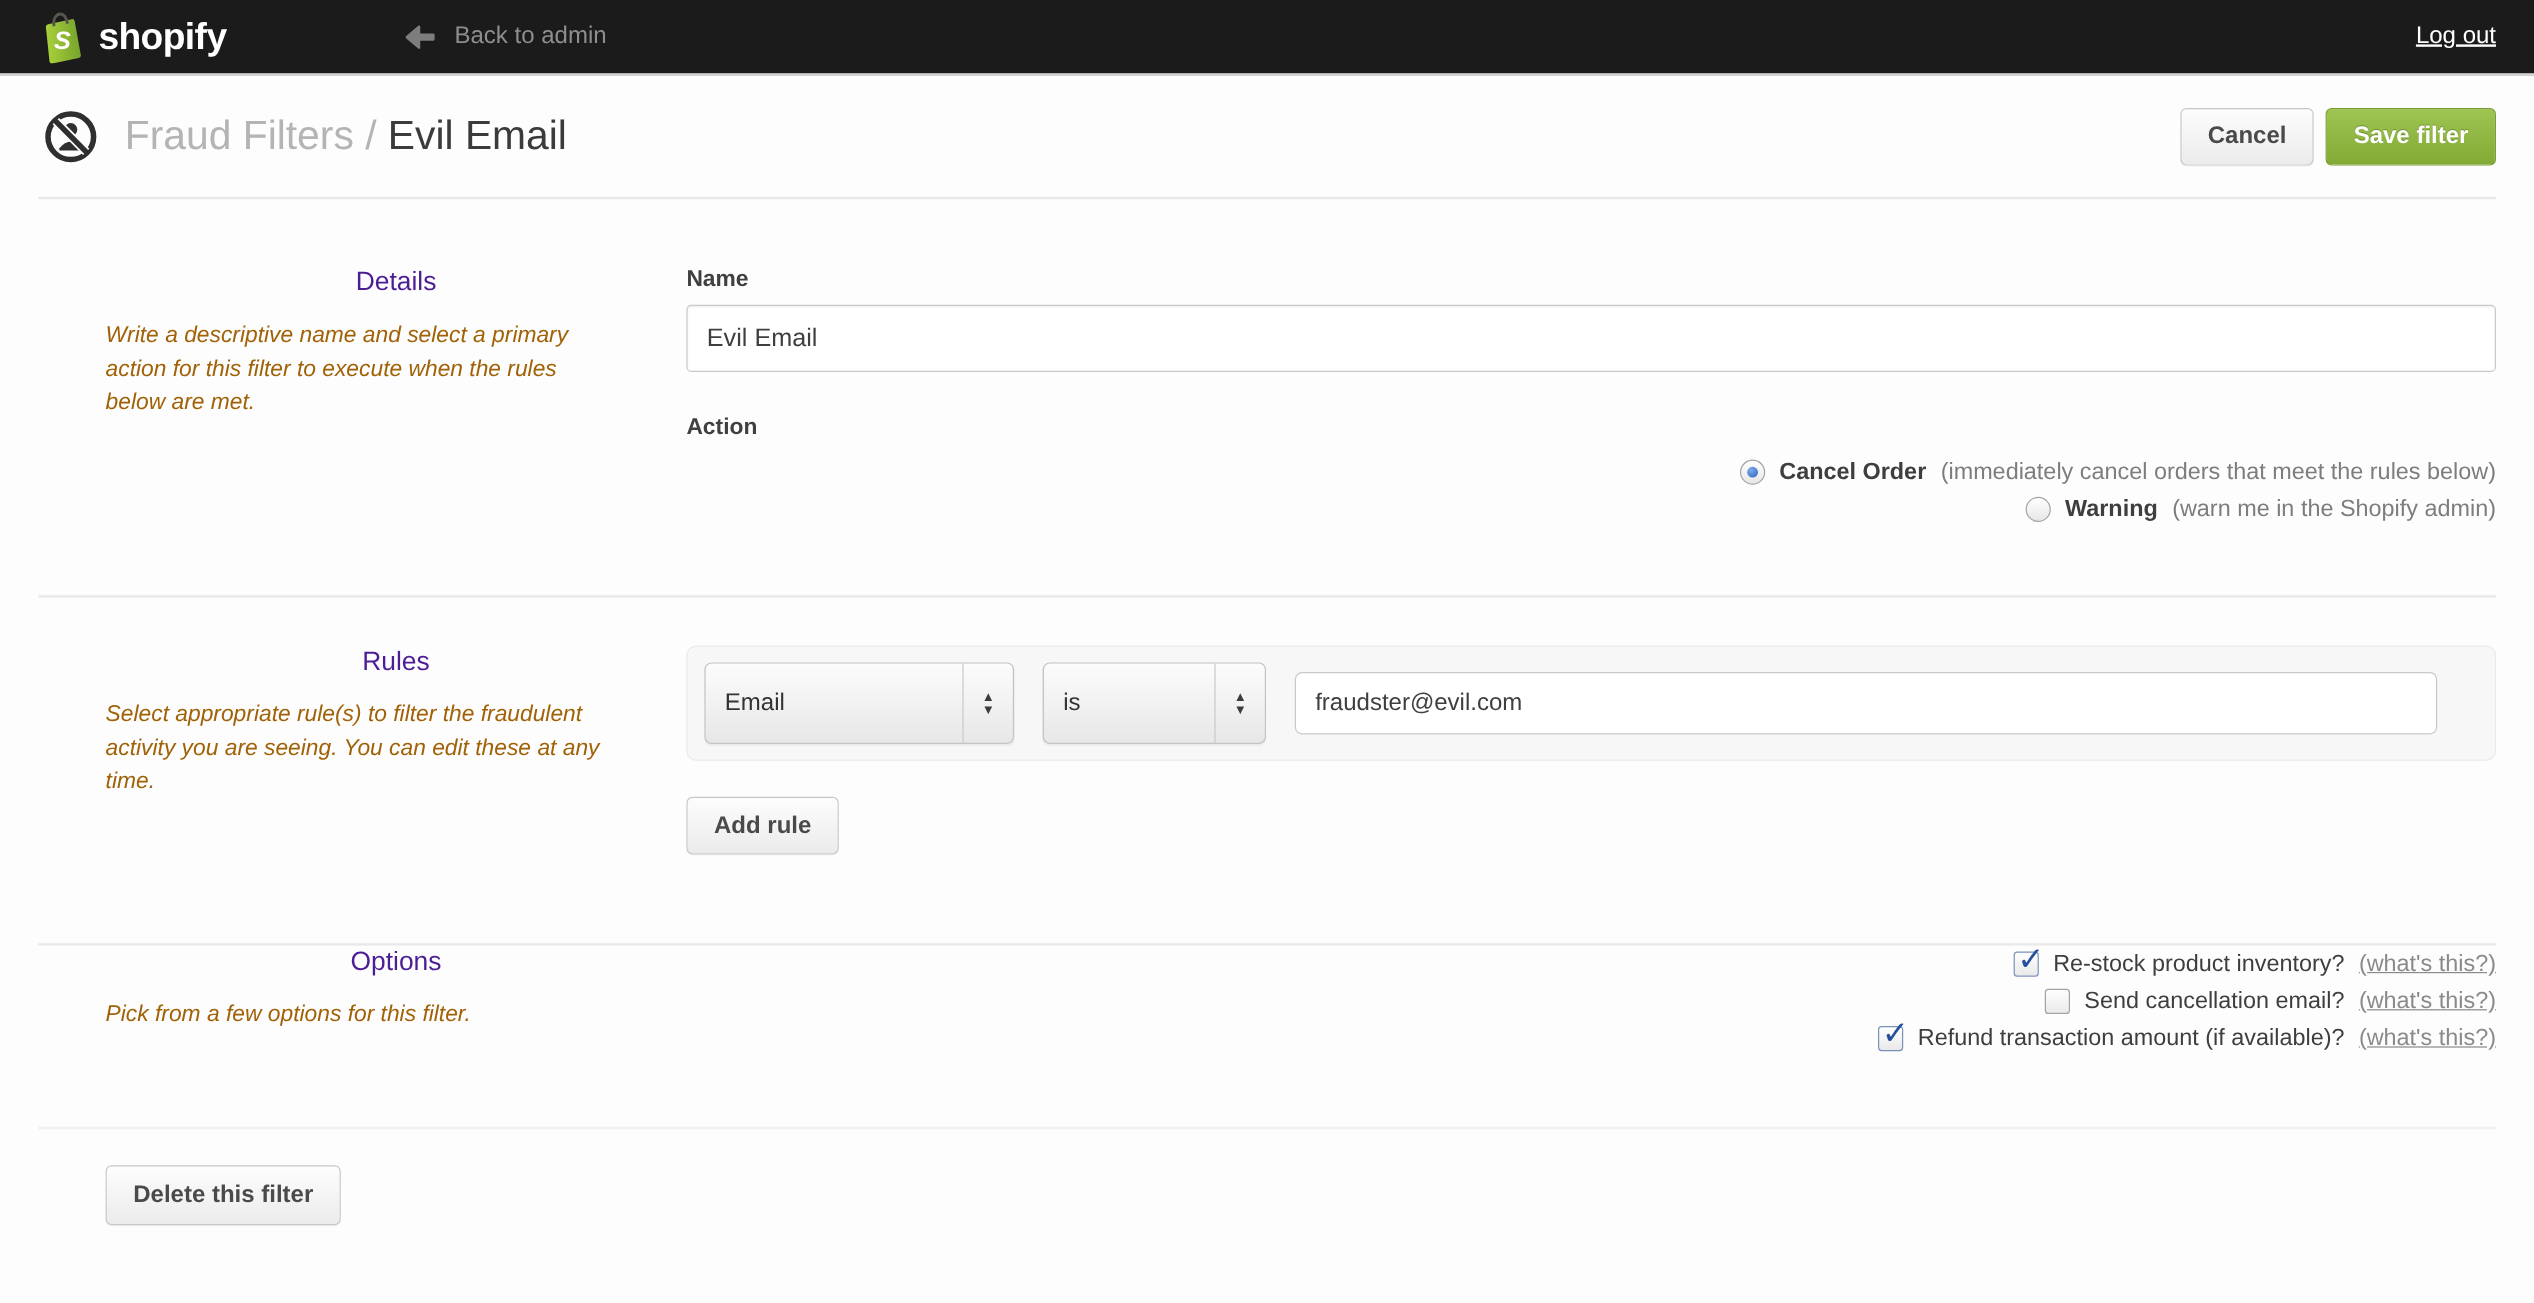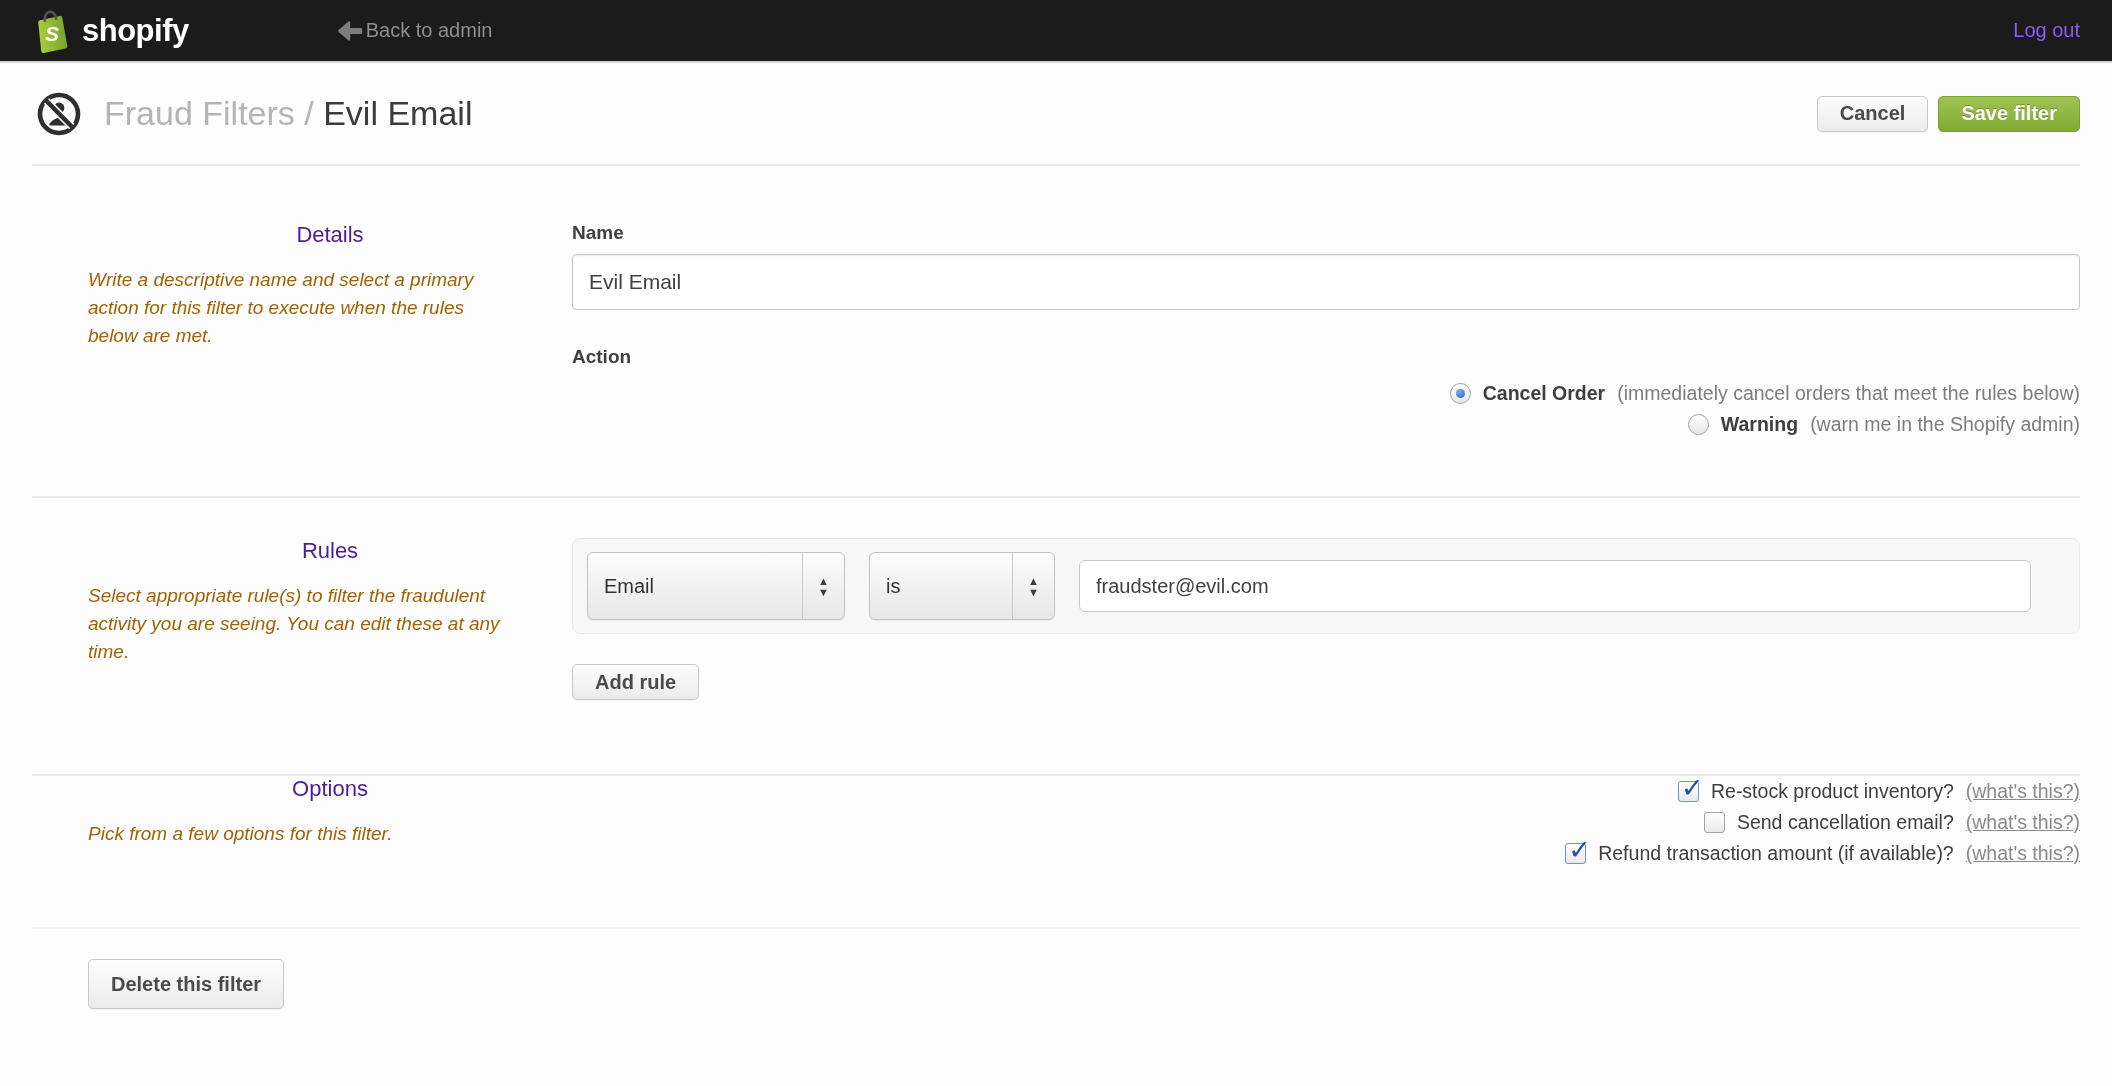--- a/index.html
+++ b/index.html
@@ -4,38 +4,38 @@
 <style>
   * { margin:0; padding:0; box-sizing:border-box; }
   html,body { width:2112px; height:1086px; background:#fdfdfd; overflow:hidden;
               font-family:"Liberation Sans","DejaVu Sans",sans-serif; }
 
   
   .topbar { height:63px; background:#1b1b1b; display:flex; align-items:center;
             padding:0 32px; border-bottom:2px solid #d6d6d6; }
   .brand { display:flex; align-items:center; gap:12px; cursor:pointer; }
   .brand-text { color:#ffffff; font-size:31px; font-weight:bold; letter-spacing:-0.5px; }
-  .back { display:flex; align-items:center; gap:3px; margin-left:148px; cursor:pointer; }
+  .back { display:flex; align-items:center; gap:16px; margin-left:148px; cursor:pointer; }
   .back-label { color:#8e8e8e; font-size:20px; }
   .topbar-spacer { flex:1; }
-  .logout { color:#8b5cf6; font-size:20px; cursor:pointer; }
+  .logout { color:#ffffff; font-size:20px; cursor:pointer;text-decoration:underline; }
 
   
   .page-header { height:101px; background:#fdfdfd; display:flex; align-items:center;
                  padding:0 32px 0 36px; }
   .page-header-rule { border-top:2px solid #e8e8e8; margin:0 32px; }
   .fraud-icon { width:46px; height:46px; flex:0 0 auto; }
   .page-title { margin-left:22px; font-size:34px; color:#3b3b3b; font-weight:normal;
                 white-space:nowrap; }
   .page-title .crumb, .page-title .sep { color:#b4b4b4; }
   .header-actions { margin-left:auto; display:flex; gap:10px; }
 
   
   .btn { display:inline-flex; align-items:center; justify-content:center;
-         height:36px; padding:0 22px; font-size:20px; font-weight:bold;
+         height:48px; padding:0 22px; font-size:20px; font-weight:bold;
          border-radius:5px; cursor:pointer; white-space:nowrap; }
   .btn-gray { background:linear-gradient(#fdfdfd,#ebebeb); border:1px solid #c8c8c8;
               color:#4a4a4a; box-shadow:0 1px 0 rgba(0,0,0,0.04); }
   .btn-green { background:linear-gradient(#9ec452,#82aa34); border:1px solid #7a9e31;
                color:#ffffff; text-shadow:0 -1px 0 rgba(0,0,0,0.25); }
 
   
   .section { display:flex; padding-left:88px; padding-right:32px; }
   .section-details { padding-top:56px; padding-bottom:56px; }
   .section-rules   { padding-top:40px; padding-bottom:74px; }

